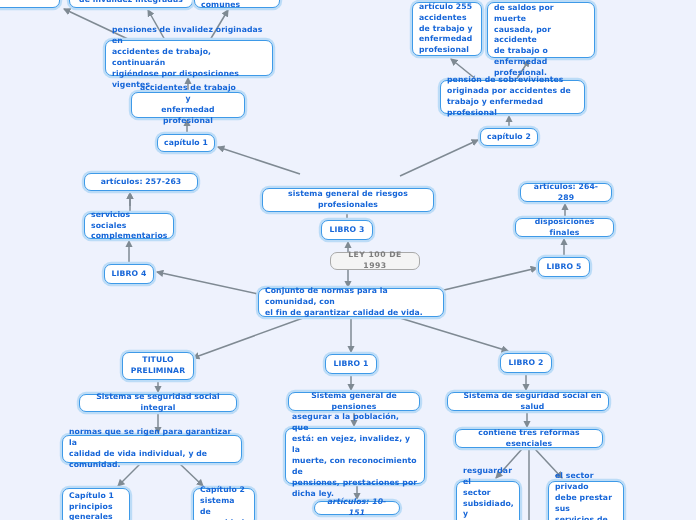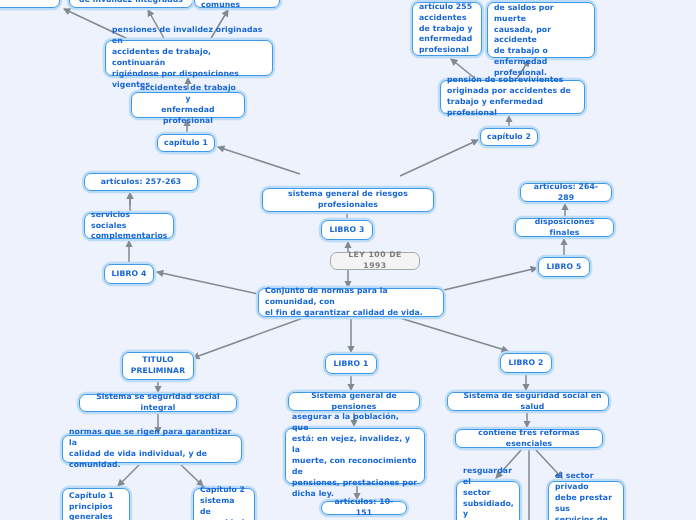--- a/index.html
+++ b/index.html
@@ -207,21 +207,21 @@
       <div class="node center" style="left: 288px; top: 392px; width: 132px; height: 19px;">
         <span>Sistema general de pensiones</span>
       </div>
       <div class="node lead" style="left: 285px; top: 428px; width: 140px; height: 56px;">
         <span>asegurar a la población, que
 está: en vejez, invalidez, y la
 muerte, con reconocimiento de
 pensiones, prestaciones por
 dicha ley.</span>
       </div>
-      <div class="node center" style="left: 321px; top: 501px; width: 86px; height: 14px;">
+      <div class="node center" style="left: 314px; top: 501px; width: 86px; height: 14px; font-style: italic;">
         <span>artículos: 10-151</span>
       </div>
       <div class="node center" style="left: 500px; top: 353px; width: 52px; height: 20px;">
         <span>LIBRO 2</span>
       </div>
       <div class="node center" style="left: 447px; top: 392px; width: 162px; height: 19px; padding-left: 15px;">
         <span>Sistema de seguridad social en salud</span>
       </div>
       <div class="node center" style="left: 455px; top: 429px; width: 148px; height: 19px;">
         <span>contiene tres reformas esenciales</span>

